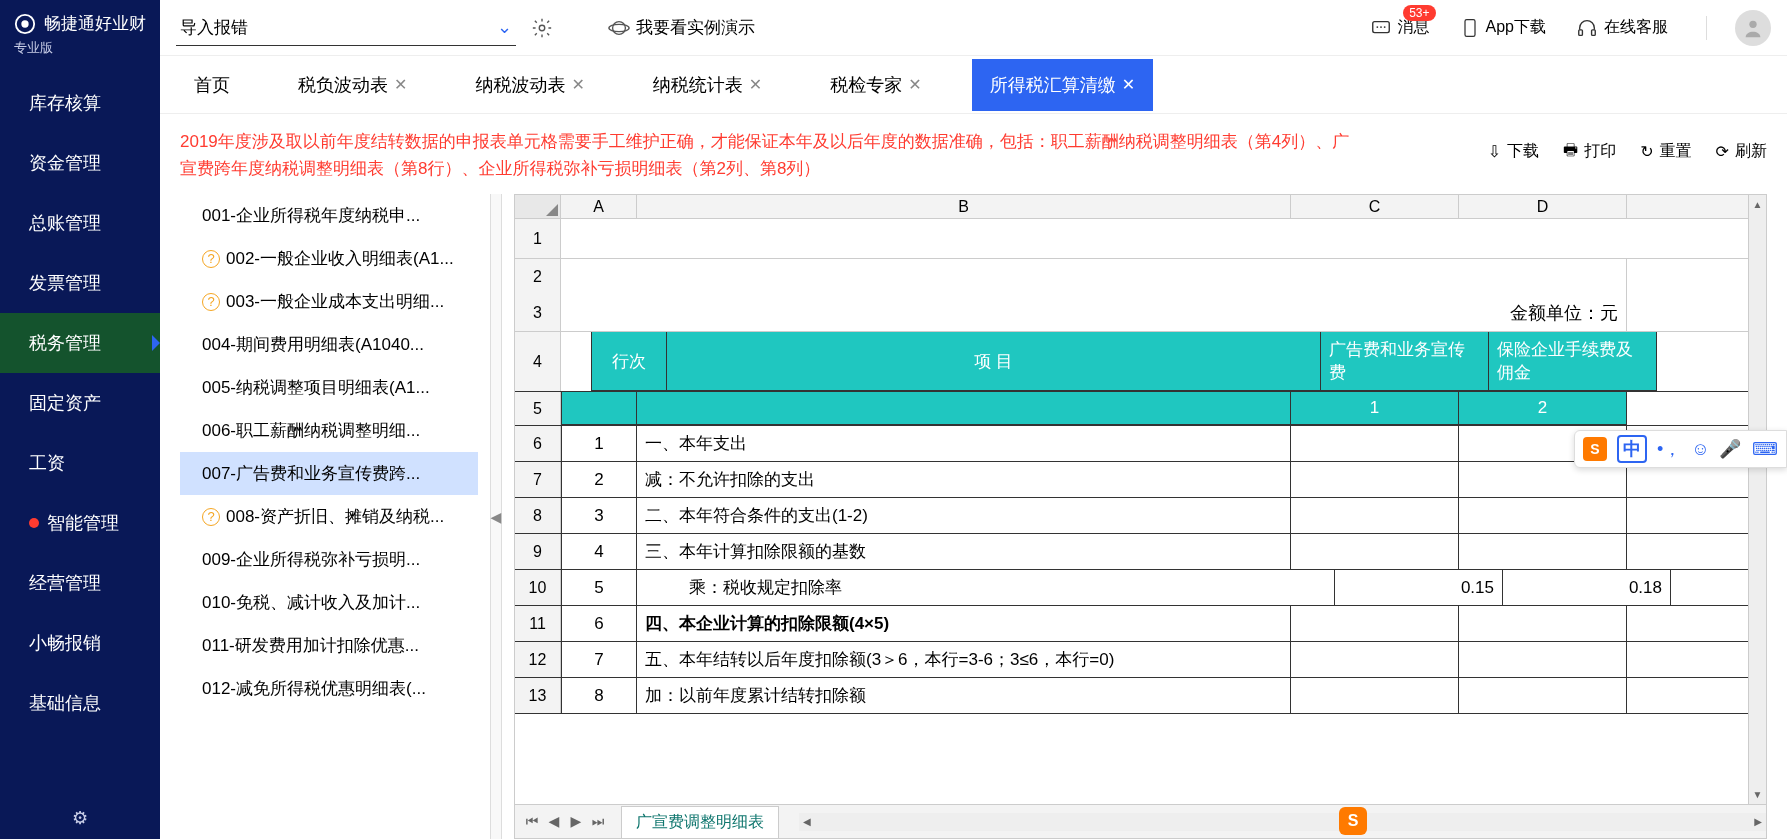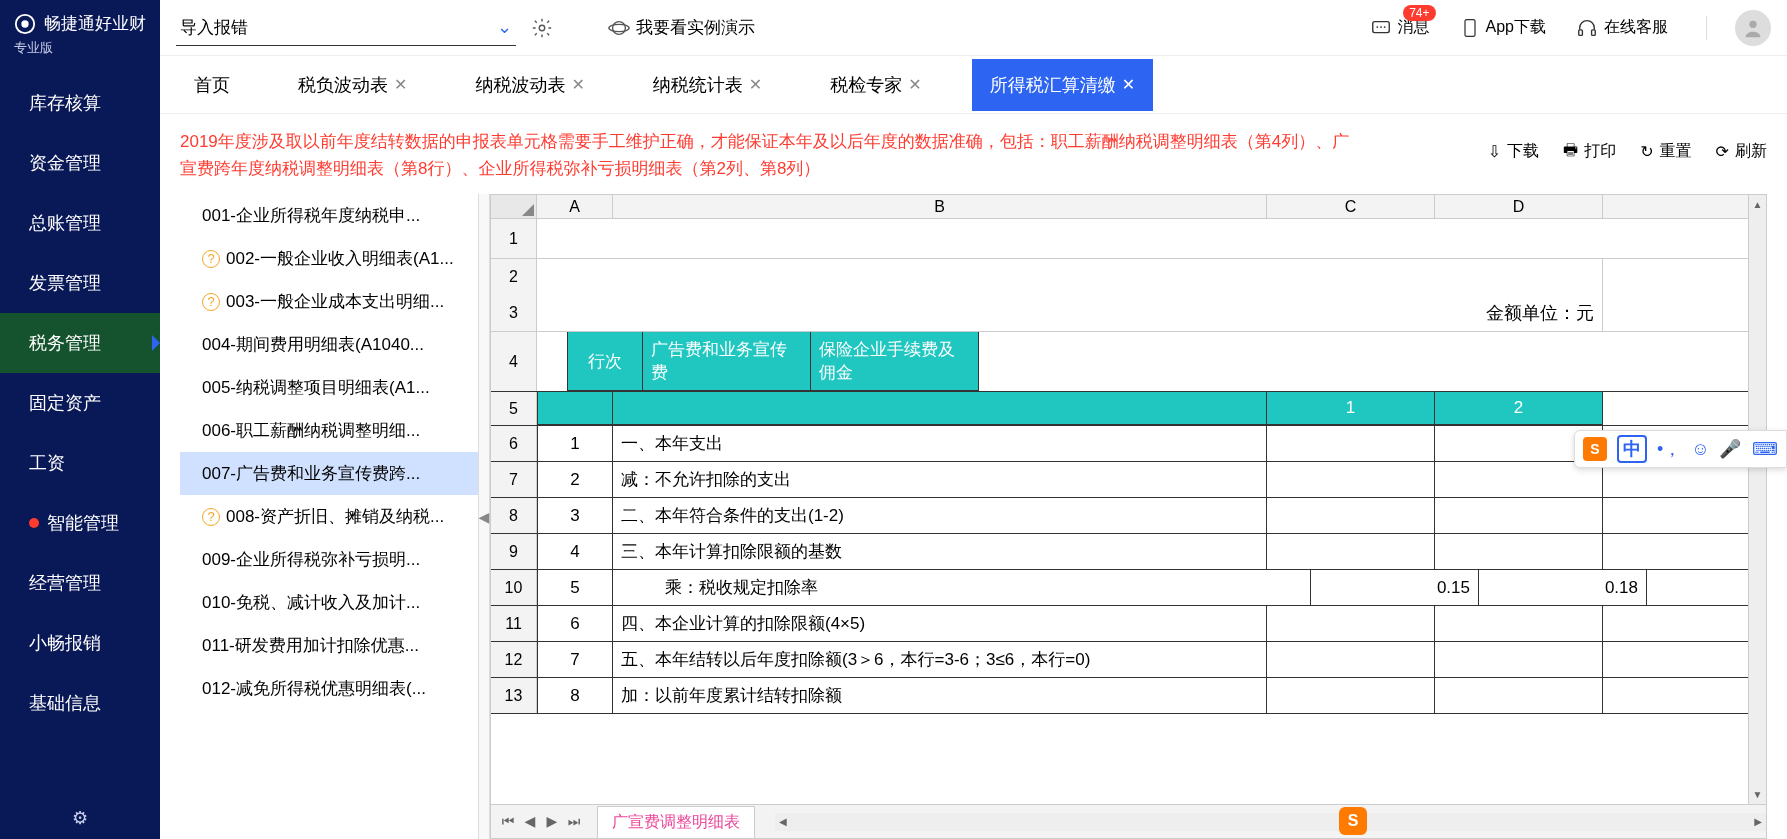--- a/index.html
+++ b/index.html
@@ -43,21 +43,21 @@
 .tab.active .tab-close { color: #fff; }
 
 
 .content { flex: 1; display: flex; flex-direction: column; padding: 14px 20px 0; overflow: hidden; }
 .warning-row { display: flex; align-items: flex-start; gap: 20px; }
 .warning { color: #ff3b30; font-size: 17px; line-height: 1.6; flex: 1; max-width: 1180px; }
 .toolbar { display: flex; gap: 24px; margin-left: auto; align-items: center; padding-top: 10px; }
 .tool-btn { display: flex; align-items: center; gap: 6px; font-size: 16px; cursor: pointer; }
 
 
-.split { flex: 1; display: flex; margin-top: 12px; overflow: hidden; position: relative; }
+.split { flex: 1; display: flex; margin-top: 12px; overflow: hidden; position: relative; gap: 12px; }
 .tree { width: 298px; overflow: hidden; }
 .tree-item { padding: 10px 14px 10px 22px; font-size: 17px; white-space: nowrap; overflow: hidden; text-overflow: ellipsis; cursor: pointer; display: flex; align-items: center; gap: 6px; }
 .tree-item.selected { background: #d0e1ff; }
 .q-icon { width: 18px; height: 18px; border: 1.5px solid #f5a623; border-radius: 50%; color: #f5a623; font-size: 13px; display: inline-flex; align-items: center; justify-content: center; flex-shrink: 0; }
 .split-handle { width: 12px; display: flex; align-items: center; justify-content: center; color: #888; font-size: 14px; cursor: pointer; background:#f8f8f8; border-left:1px solid #ddd; border-right:1px solid #ddd;}
 
 
 .sheet-wrap { flex: 1; display: flex; flex-direction: column; border: 1px solid #ccc; overflow: hidden; }
 .col-headers { display: flex; background: #f3f3f3; border-bottom: 1px solid #ccc; height: 24px; }
 .corner { width: 46px; border-right: 1px solid #ccc; background:#e8e8e8; position:relative; }
@@ -71,21 +71,21 @@
 .cell.col-A { justify-content:center; }
 .title-cell { font-size: 22px; font-weight: 600; justify-content: center; }
 .unit-cell { justify-content: flex-end; font-size: 18px; }
 .header-row .cell { background: #1fc7c0; color: #fff; justify-content: center; font-weight: 500; border-right-color:#333; border-bottom:1px solid #333;}
 .num-cell { justify-content: flex-end; }
 .data-row .cell { border-right-color:#333; }
 .data-row { border-bottom-color:#333; }
 .sheet-footer { height: 34px; display: flex; align-items: center; background: #f3f3f3; border-top: 1px solid #ccc; }
 .sheet-nav { display:flex; gap:4px; padding:0 8px; }
 .sheet-nav span{ width:18px; text-align:center; color:#666; cursor:pointer; font-size:14px;}
-.sheet-tab { background: #fff; border: 1px solid #ccc; border-bottom:none; padding: 5px 14px; font-size: 16px; color: #ec4899; margin-left:6px;}
+.sheet-tab { background: #fff; border: 1px solid #ccc; border-bottom:none; padding: 5px 14px; font-size: 16px; color: #0f766e; margin-left:6px;}
 .hscroll { flex:1; margin-left:20px; height:18px; background:#eee; display:flex; align-items:center; position:relative;}
 .hscroll::before{content:'◀'; font-size:10px; color:#666; padding:0 4px;}
 .hscroll::after{content:'▶'; font-size:10px; color:#666; padding:0 4px; position:absolute; right:0;}
 .vscroll { width: 18px; background:#eee; border-left:1px solid #ccc; display:flex; flex-direction:column; align-items:center;}
 .vscroll::before{content:'▲'; font-size:10px; color:#666; padding:4px 0;}
 .vscroll::after{content:'▼'; font-size:10px; color:#666; padding:4px 0; margin-top:auto;}
 .grid-and-scroll{ flex:1; display:flex; overflow:hidden;}
 .grid-main{flex:1; display:flex; flex-direction:column; overflow:hidden;}
 
 
@@ -175,21 +175,21 @@
     </div>
     <div class="top-spacer"></div>
     <div class="top-action">
       <svg width="22" height="22" viewBox="0 0 24 24">
           <rect x="3" y="5" width="18" height="12" rx="2" fill="none" stroke="#333" stroke-width="1.5"></rect>
           <circle cx="8" cy="11" r="1" fill="#333"></circle>
           <circle cx="12" cy="11" r="1" fill="#333"></circle>
           <circle cx="16" cy="11" r="1" fill="#333"></circle>
         </svg>
       <span>消息</span>
-      <span class="badge">74+</span>
+      <span class="badge">53+</span>
     </div>
     <div class="top-action">
       <svg width="20" height="22" viewBox="0 0 24 24">
           <rect x="6" y="2" width="12" height="20" rx="2" fill="none" stroke="#333" stroke-width="1.5"></rect>
         </svg>
       <span>App下载</span>
     </div>
     <div class="top-action">
       <svg width="22" height="22" viewBox="0 0 24 24">
           <path d="M4 14v-2a8 8 0 0116 0v2" fill="none" stroke="#333" stroke-width="1.5"></path>
@@ -321,20 +321,21 @@
               </div>
 
               <div class="grid-row">
                 <div class="row-h">3</div>
                 <div class="cell unit-cell" style="width:1066px">金额单位：元</div>
               </div>
 
               <div class="grid-row header-row" style="border-bottom:1px solid #333;">
                 <div class="row-h">4</div>
                 <div class="cell col-A" style="border-left:1px solid #333;margin-left:30px;">行次</div>
+                <div class="cell col-B">项    目</div>
                 <div class="cell col-C">广告费和业务宣传费</div>
                 <div class="cell col-D">保险企业手续费及佣金</div>
               </div>
               <div class="grid-row header-row" style="min-height:26px; border-bottom:1px solid #333;">
                 <div class="row-h">5</div>
                 <div class="cell col-A" style="border-left:1px solid #333;"></div>
                 <div class="cell col-B"></div>
                 <div class="cell col-C">1</div>
                 <div class="cell col-D">2</div>
               </div>
@@ -371,21 +372,21 @@
                   <div class="grid-row data-row">
                     <div class="row-h">10</div>
                     <div class="cell col-A" style="border-left: 1px solid rgb(51, 51, 51);">5</div>
                     <div class="cell col-B" style="font-weight: 500; margin-left: 44px;">乘：税收规定扣除率</div>
                     <div class="cell col-C num-cell">0.15</div>
                     <div class="cell col-D num-cell">0.18</div>
                   </div>
                   <div class="grid-row data-row">
                     <div class="row-h">11</div>
                     <div class="cell col-A" style="border-left: 1px solid rgb(51, 51, 51);">6</div>
-                    <div class="cell col-B" style="font-weight: 400;">四、本企业计算的扣除限额(4×5)</div>
+                    <div class="cell col-B" style="font-weight: 700;">四、本企业计算的扣除限额(4×5)</div>
                     <div class="cell col-C num-cell"></div>
                     <div class="cell col-D num-cell"></div>
                   </div>
                   <div class="grid-row data-row">
                     <div class="row-h">12</div>
                     <div class="cell col-A" style="border-left: 1px solid rgb(51, 51, 51);">7</div>
                     <div class="cell col-B" style="font-weight: 500;">五、本年结转以后年度扣除额(3＞6，本行=3-6；3≤6，本行=0)</div>
                     <div class="cell col-C num-cell"></div>
                     <div class="cell col-D num-cell"></div>
                   </div>

